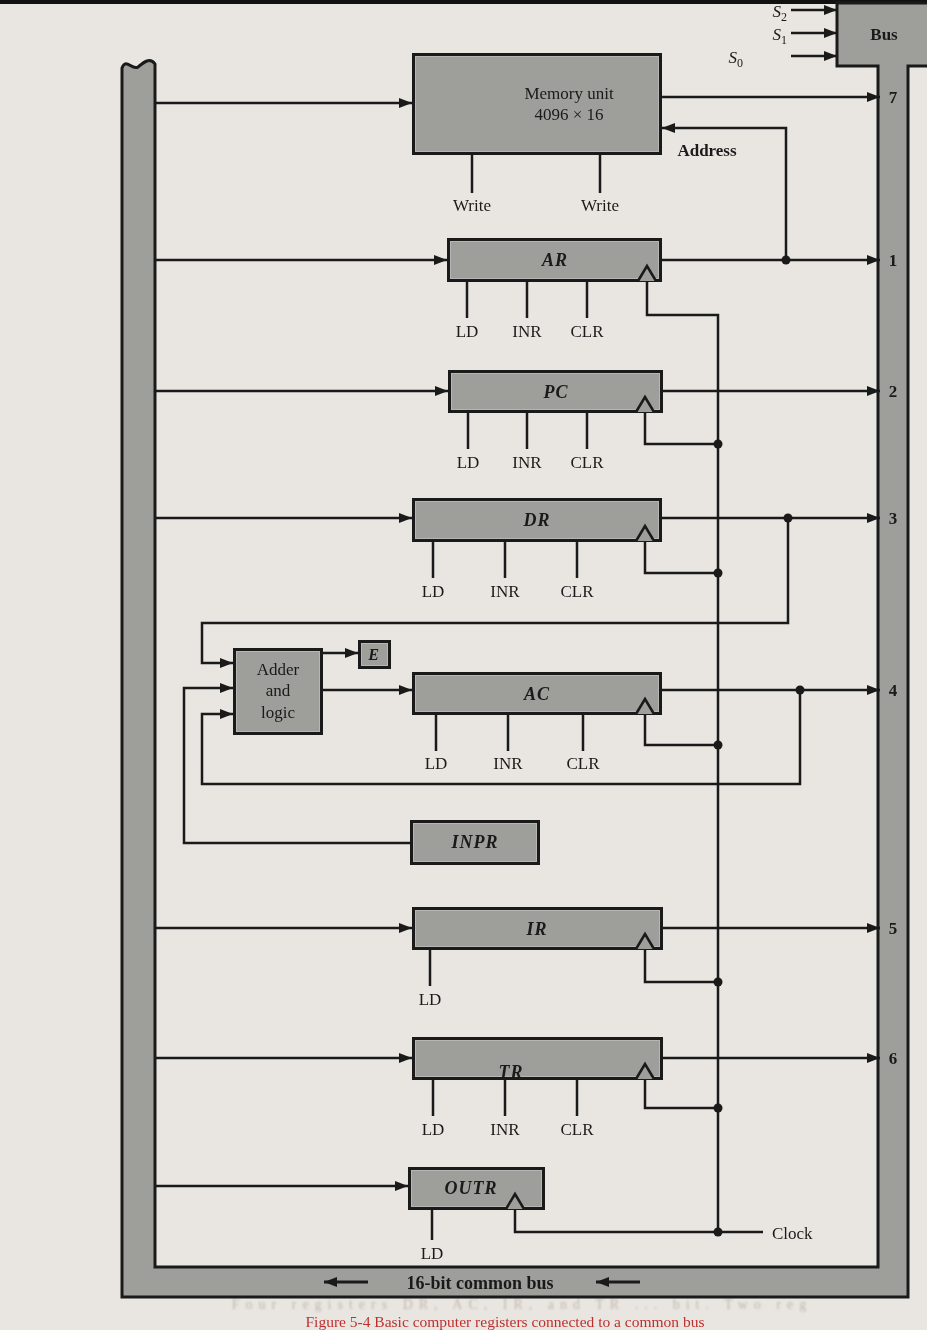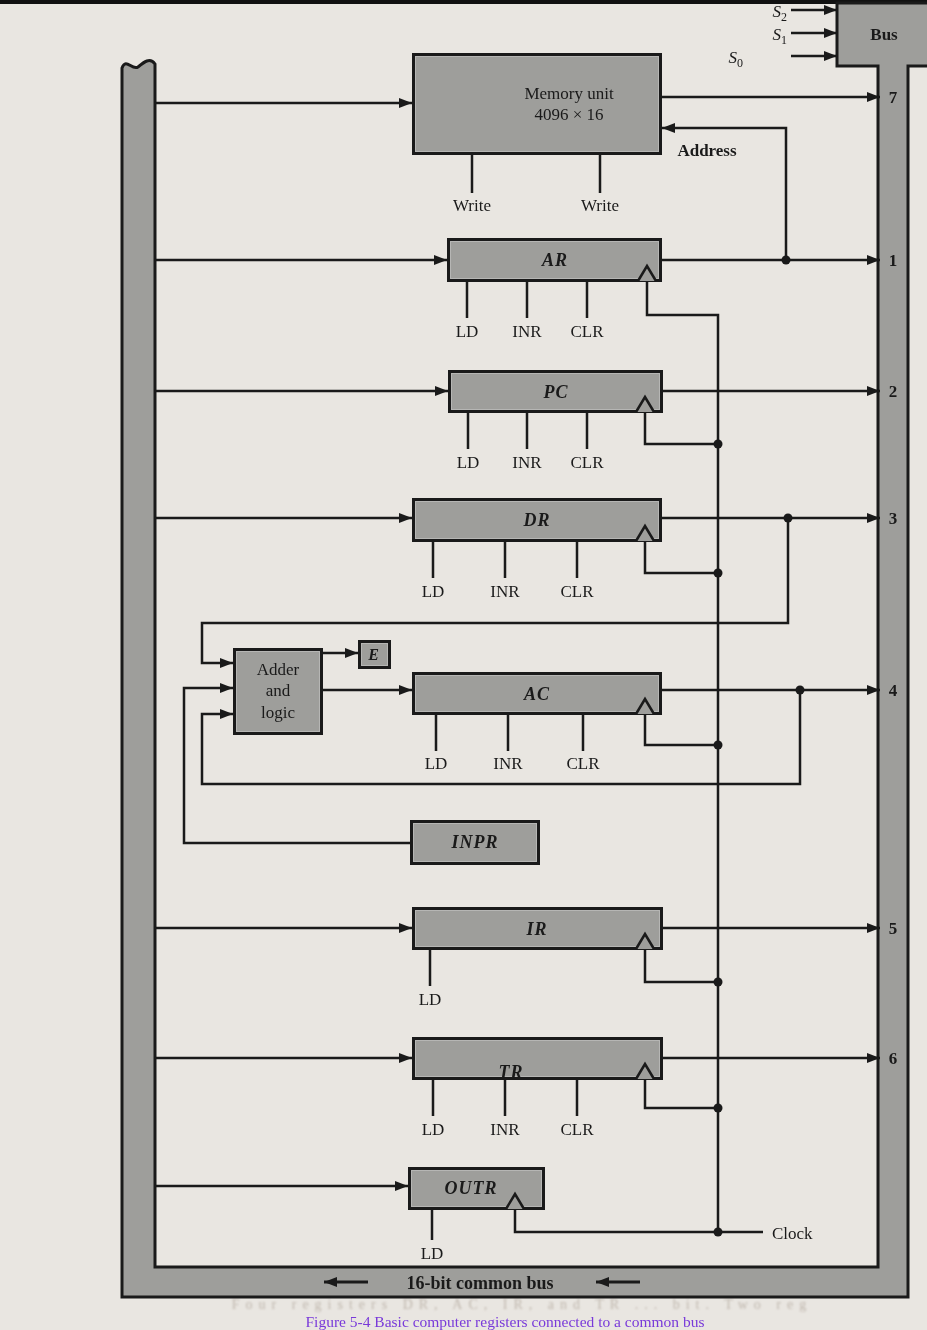--- a/index.html
+++ b/index.html
@@ -14,21 +14,21 @@
   .lbl.left{transform:translate(0,-50%);}
   .lbl.right{transform:translate(-100%,-50%);}
   .reg{font-style:italic;font-weight:bold;font-size:18px;letter-spacing:1px;}
   .bold{font-weight:bold;}
   .num{font-weight:bold;font-size:17px;}
   .two-line{text-align:center;line-height:1.25;}
   .adder-text{text-align:center;line-height:1.25;font-size:17px;}
   .sel i{font-style:italic;font-size:17px;}
   .sel sub{font-size:12px;line-height:0;}
   #caption{position:absolute;left:505px;top:1313px;transform:translateX(-50%);z-index:3;
-           font-size:15.5px;color:#6d28d9;white-space:nowrap;filter:blur(0.5px);opacity:.9;}
+           font-size:15.5px;color:#b91c1c;white-space:nowrap;filter:blur(0.5px);opacity:.9;}
   #bleed{position:absolute;left:522px;top:1297px;transform:translateX(-50%);z-index:0;
          font-size:14px;color:#9c8f82;white-space:nowrap;filter:blur(1.2px);opacity:.55;letter-spacing:6px;}
 </style>
 </head>
 <body>
 
 <div id="page">
 
   <div id="topbar"></div>
   <div id="bleed">Four registers DR, AC, IR, and TR ... bit. Two reg</div>

